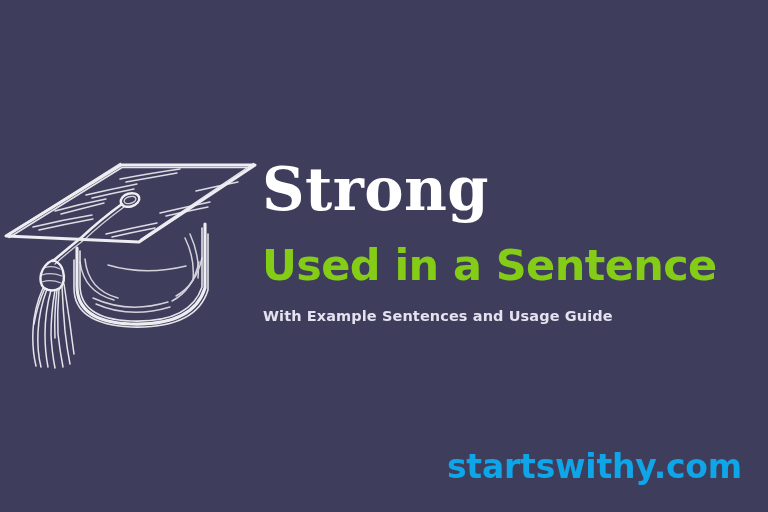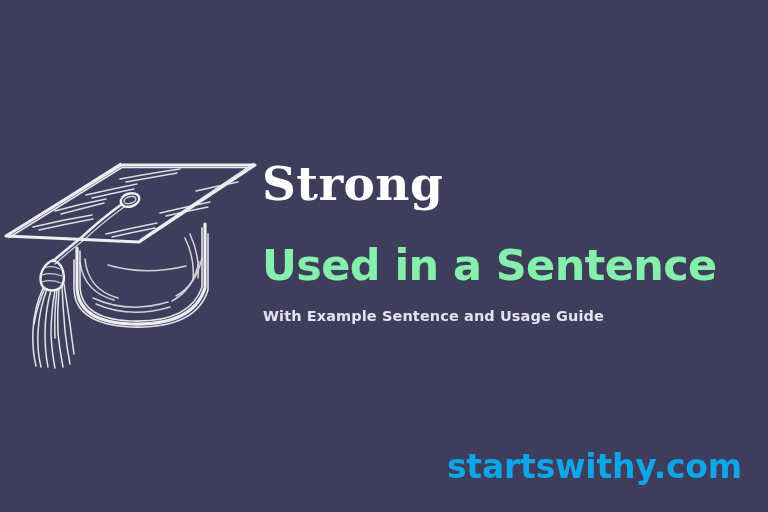--- a/index.html
+++ b/index.html
@@ -35,40 +35,40 @@
   
   #headline-block {
     position: absolute;
     left: 262px;
     top: 160px;
     width: 500px;
   }
   #word-title {
     font-family: "DejaVu Serif", "Liberation Serif", serif;
     font-weight: 700;
-    font-size: 47px;
+    font-size: 59px;
     line-height: 1.0;
     letter-spacing: 0.4px;
     color: #ffffff;
     margin: 0;
     padding: 0;
     white-space: nowrap;
   }
   #subtitle-line {
     margin: 0;
     padding: 0;
     position: absolute;
     left: 0px;
     top: 84px;
     font-family: "DejaVu Sans", "Liberation Sans", sans-serif;
     font-weight: 700;
     font-size: 43px;
     line-height: 1.0;
     letter-spacing: -0.6px;
-    color: #86efac;
+    color: #84cc16;
     white-space: nowrap;
   }
   #tagline {
     margin: 0;
     padding: 0;
     position: absolute;
     left: 1px;
     top: 148px;
     font-family: "DejaVu Sans", "Liberation Sans", sans-serif;
     font-weight: 600;
@@ -178,18 +178,18 @@
         <path d="M45 150 Q37 168 34 186"></path>
         <path d="M57 152 Q54 176 55 200"></path>
         <path d="M64 146 Q67 166 70 186 Q72 202 74 216"></path>
       </g>
     </svg>
   </div>
 
   <div id="headline-block">
     <div id="word-title">Strong</div>
     <div id="subtitle-line">Used in a Sentence</div>
-    <div id="tagline">With Example Sentence and Usage Guide</div>
+    <div id="tagline">With Example Sentences and Usage Guide</div>
   </div>
 
   <div id="brand-footer">startswithy.com</div>
 
 </div>
 
 </body></html>

